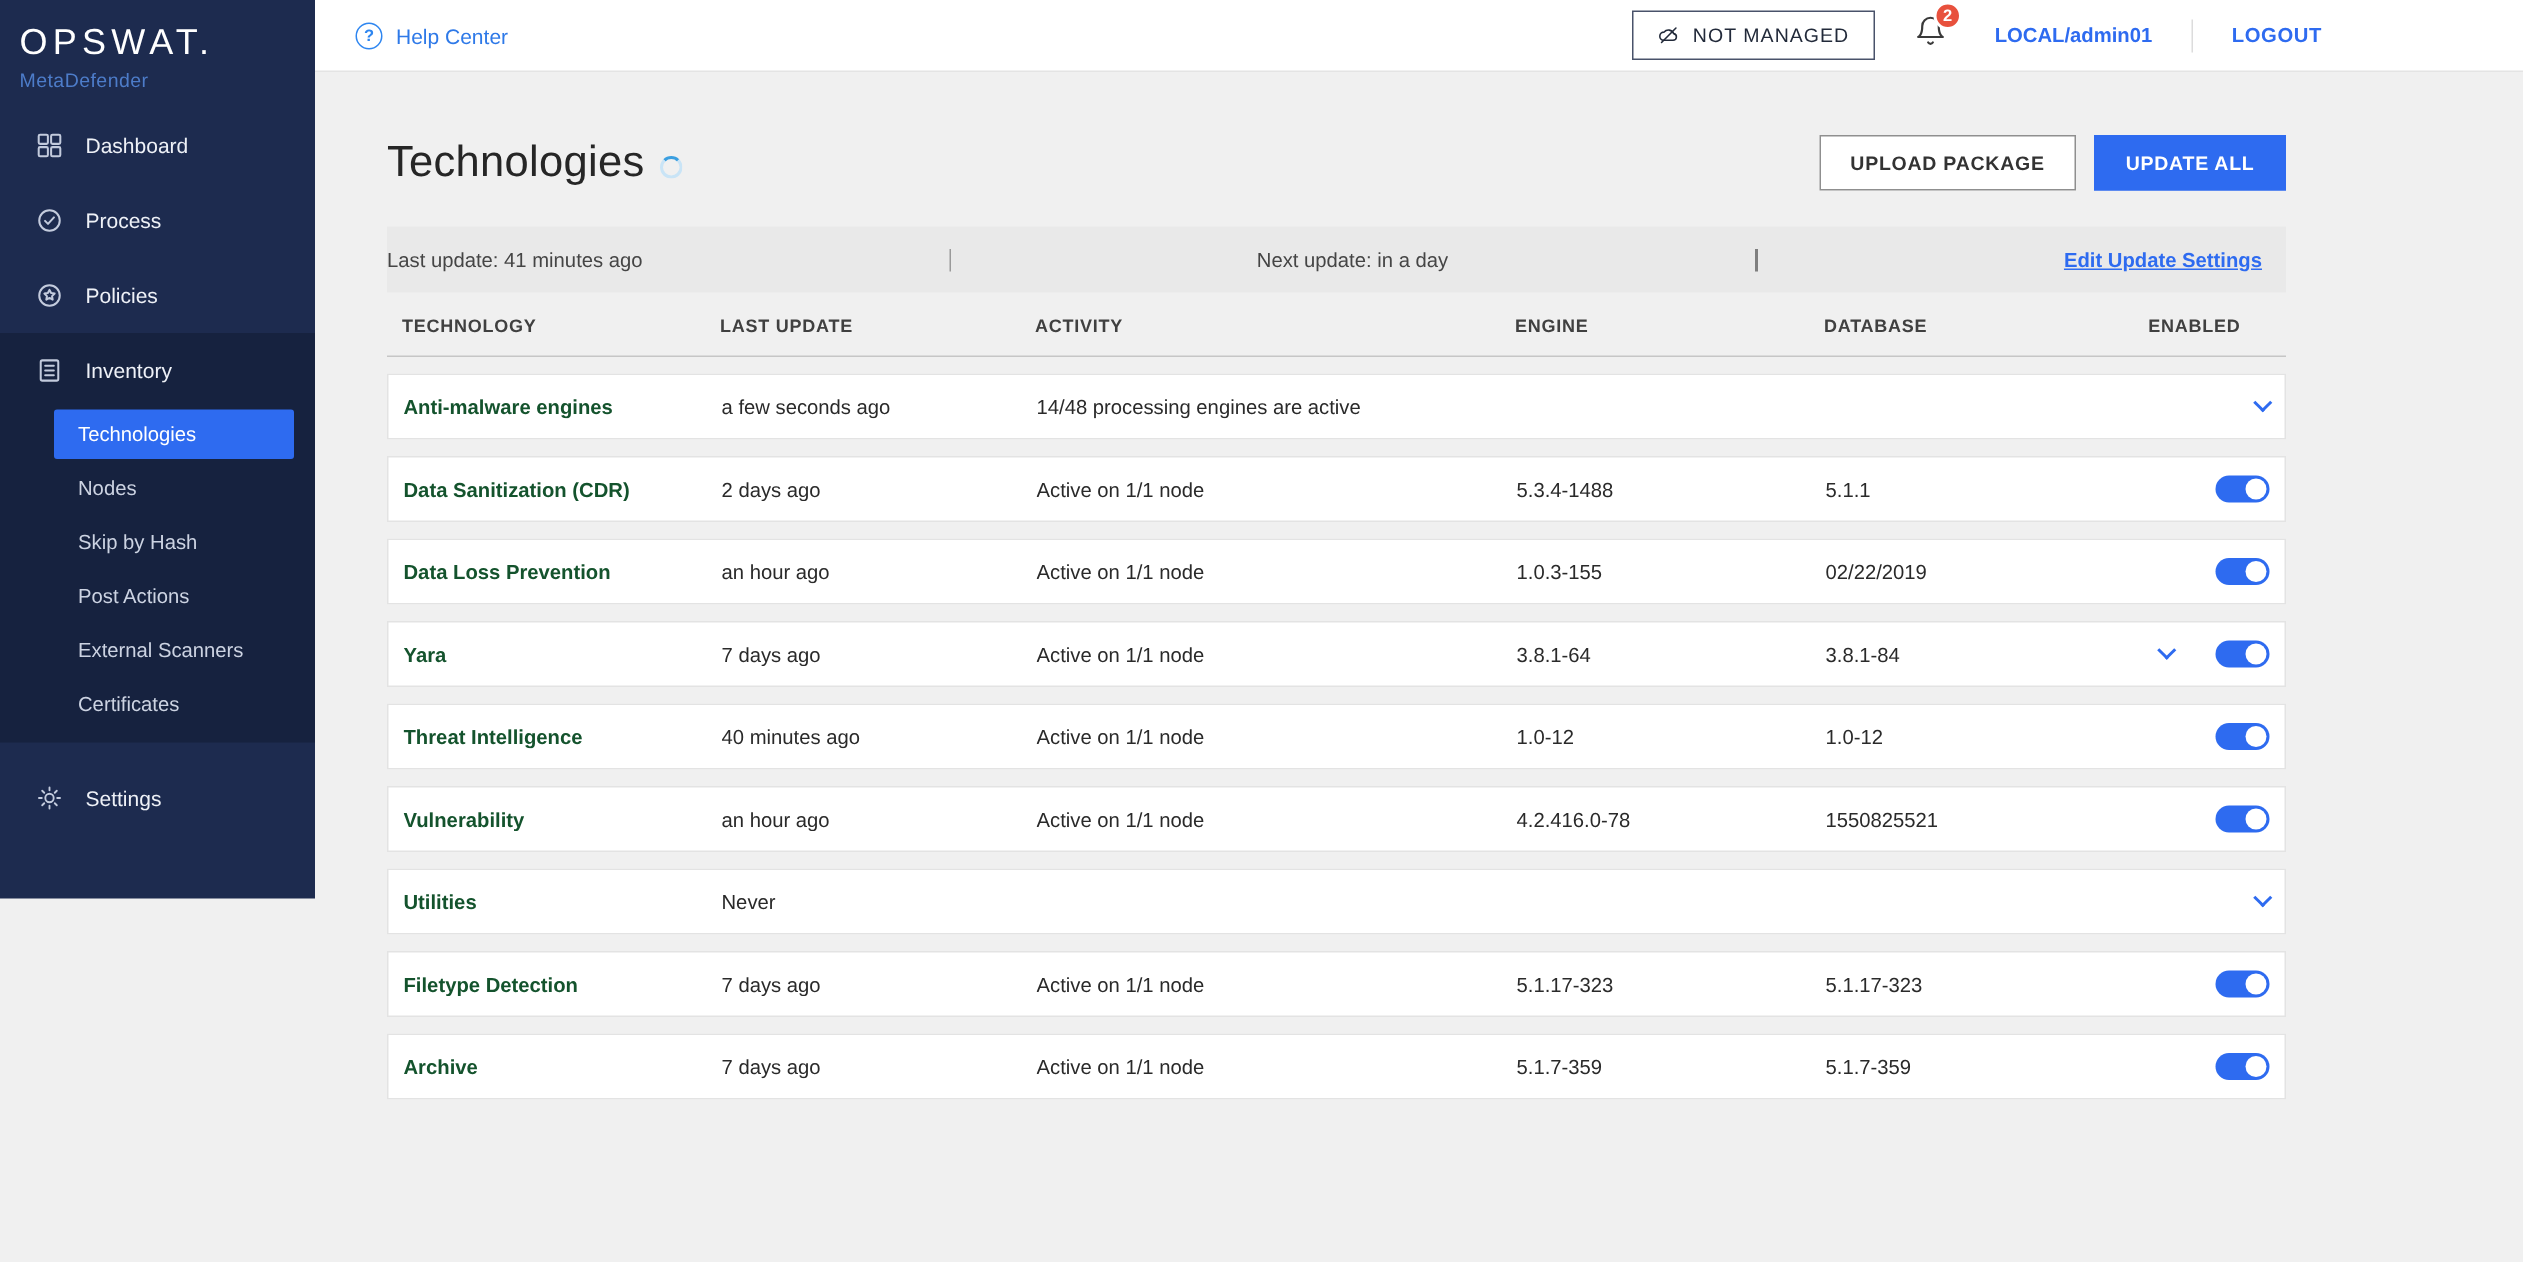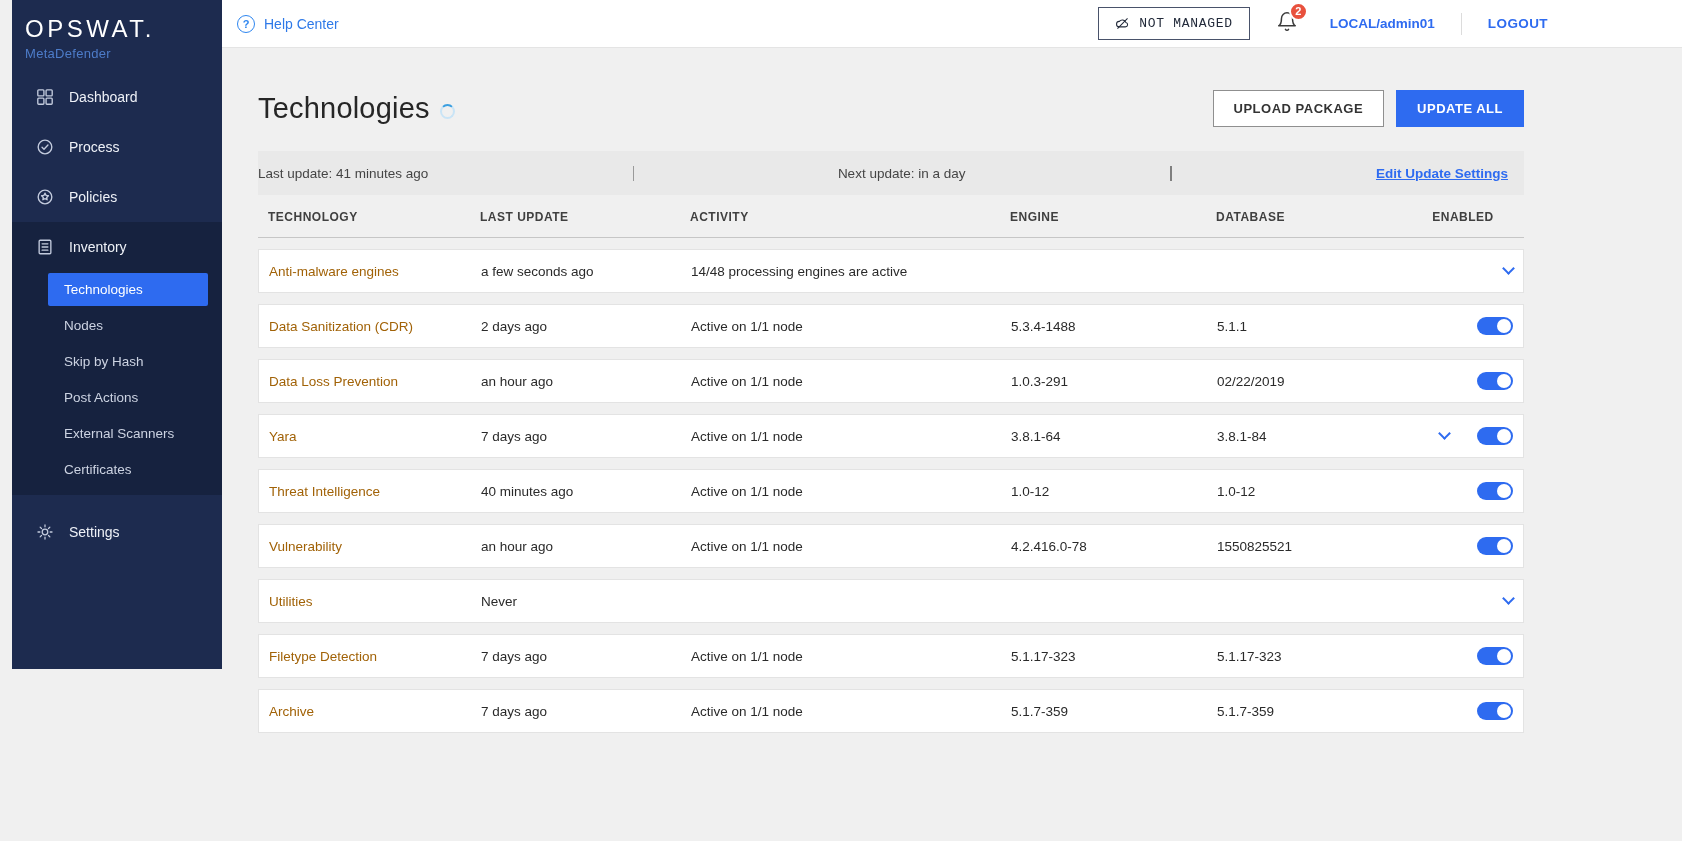--- a/index.html
+++ b/index.html
@@ -8,38 +8,38 @@
     --sidebar-dark:#16223f;
     --badge:#e8513d;
     --main-bg:#f0f0f0;
     --statusbar-bg:#e9e9e9;
   }
   *{box-sizing:border-box;margin:0;padding:0}
   html,body{width:1682px;height:841px;overflow:hidden}
   body{font-family:"Liberation Sans",sans-serif;background:var(--main-bg);position:relative}
 
   
-  .sidebar{position:absolute;left:12px;top:0;width:210px;height:669px;background:var(--sidebar-bg);z-index:5}
+  .sidebar{position:absolute;left:0;top:0;width:210px;height:599px;background:var(--sidebar-bg);z-index:5}
   .logo-block{padding:15px 0 10px 13px;height:72px}
   .logo{color:#fff;font-size:24px;font-weight:500;letter-spacing:3.5px}
   .logo-sub{color:#4d7cc9;font-size:13px;margin-top:3px;letter-spacing:.3px}
   .nav-item{display:flex;align-items:center;gap:15px;height:50px;padding-left:23px;font-size:14px;color:#eef1f7;cursor:pointer}
   .nav-item .nicon{width:19px;height:19px;display:inline-flex;align-items:center;justify-content:center;flex:0 0 19px}
   .inv-wrap{background:var(--sidebar-dark);padding-bottom:8px}
   .sub-item{height:36px;display:flex;align-items:center;padding-left:52px;font-size:13.5px;color:#ccd3e2;cursor:pointer}
   .sub-item.selected{background:var(--accent);color:#fff;margin:1px 14px 1px 36px;padding-left:16px;height:33px;border-radius:2px}
   .nav-item.settings{margin-top:12px}
 
   
   .topbar{position:absolute;left:210px;top:0;width:1472px;height:48px;background:#fff;border-bottom:1px solid #e4e4e4;display:flex;align-items:center;padding:0 134px 0 27px;z-index:4}
   .help{display:flex;align-items:center;gap:9px;cursor:pointer}
   .help-q{width:18px;height:18px;border:1.6px solid #2e86f0;border-radius:50%;color:#2e86f0;font-size:11px;font-weight:700;display:flex;align-items:center;justify-content:center}
   .help-label{color:#2e79e8;font-size:14px}
   .tb-right{margin-left:auto;display:flex;align-items:center;gap:26px}
-  .btn-notmanaged{display:flex;align-items:center;gap:9px;border:1.5px solid #49526a;background:#fff;color:#222a3a;font-size:13px;font-weight:500;letter-spacing:.7px;padding:8px 16px;cursor:pointer;font-family:Liberation Mono, monospace}
+  .btn-notmanaged{display:flex;align-items:center;gap:9px;border:1.5px solid #49526a;background:#fff;color:#222a3a;font-size:13px;font-weight:500;letter-spacing:.7px;padding:8px 16px;cursor:pointer;font-family:Liberation Sans, sans-serif}
   .bell-wrap{position:relative;cursor:pointer;margin-right:6px}
   .bell-badge{position:absolute;top:-9px;right:-10px;min-width:19px;height:19px;border-radius:50%;background:var(--badge);color:#fff;font-size:11px;font-weight:700;display:flex;align-items:center;justify-content:center;border:2px solid #fff}
   .tb-user{color:var(--accent);font-size:13.5px;font-weight:700;cursor:pointer}
   .tb-divider{width:1px;height:22px;background:#dcdcdc}
   .tb-logout{color:var(--accent);font-size:13.5px;font-weight:700;letter-spacing:.4px;cursor:pointer}
 
   
   .main{position:absolute;left:210px;top:48px;width:1472px;height:793px;padding:42px 0 0 48px}
   .content{width:1266px}
   .title-row{display:flex;align-items:center;margin-bottom:24px}
@@ -56,21 +56,21 @@
   .vsep.strong{width:2px;background:#7f7f7f}
   .edit-link{color:var(--accent);font-weight:700;text-decoration:underline;cursor:pointer}
 
   .grid-cols{display:grid;grid-template-columns:212px 210px 320px 206px 196px 1fr;align-items:center}
   .thead{padding:15px 10px 13px 10px;border-bottom:1px solid #c6c6c6}
   .th{font-size:12px;font-weight:700;color:#404040;letter-spacing:.5px}
   .th.right{text-align:center}
 
   .trow{background:#fff;height:44px;padding:0 10px;margin-top:11px;border:1px solid #e3e3e3}
   .cell{font-size:13.5px;color:#2a2a2a;white-space:nowrap;overflow:hidden}
-  .cell.tech{font-weight:400;color:#a16207}
+  .cell.tech{font-weight:700;color:#14532d}
   .cell.controls{display:flex;justify-content:flex-end;align-items:center;gap:28px;overflow:visible}
   .chev{width:9px;height:9px;border-right:2.5px solid var(--accent);border-bottom:2.5px solid var(--accent);transform:rotate(45deg);display:inline-block;margin-top:-5px;cursor:pointer}
   .toggle{width:36px;height:18px;border-radius:10px;background:var(--accent);position:relative;display:inline-block;cursor:pointer;flex:0 0 36px}
   .toggle::after{content:'';position:absolute;top:2px;right:2px;width:14px;height:14px;border-radius:50%;background:#fff}
 </style>
 </head>
 <body>
 
 <aside class="sidebar">
   <div class="logo-block">
@@ -234,21 +234,21 @@
     <div class="cell">5.1.1</div>
     <div class="cell controls">
 
       <span class="toggle on"></span>
     </div>
   </div>
         <div class="grid-cols trow">
     <div class="cell tech">Data Loss Prevention</div>
     <div class="cell">an hour ago</div>
     <div class="cell">Active on 1/1 node</div>
-    <div class="cell">1.0.3-291</div>
+    <div class="cell">1.0.3-155</div>
     <div class="cell">02/22/2019</div>
     <div class="cell controls">
 
       <span class="toggle on"></span>
     </div>
   </div>
         <div class="grid-cols trow">
     <div class="cell tech">Yara</div>
     <div class="cell">7 days ago</div>
     <div class="cell">Active on 1/1 node</div>

